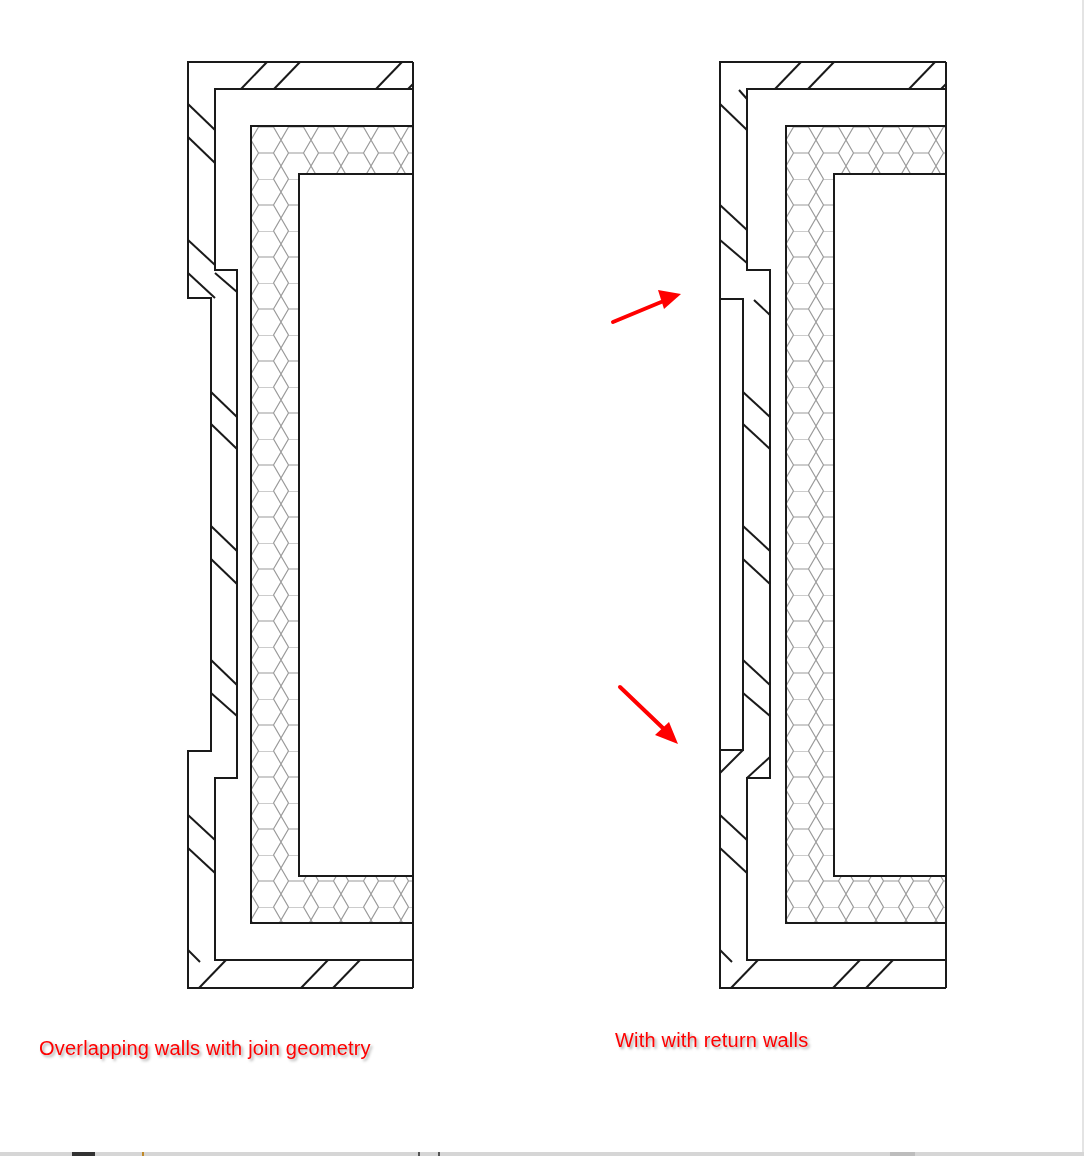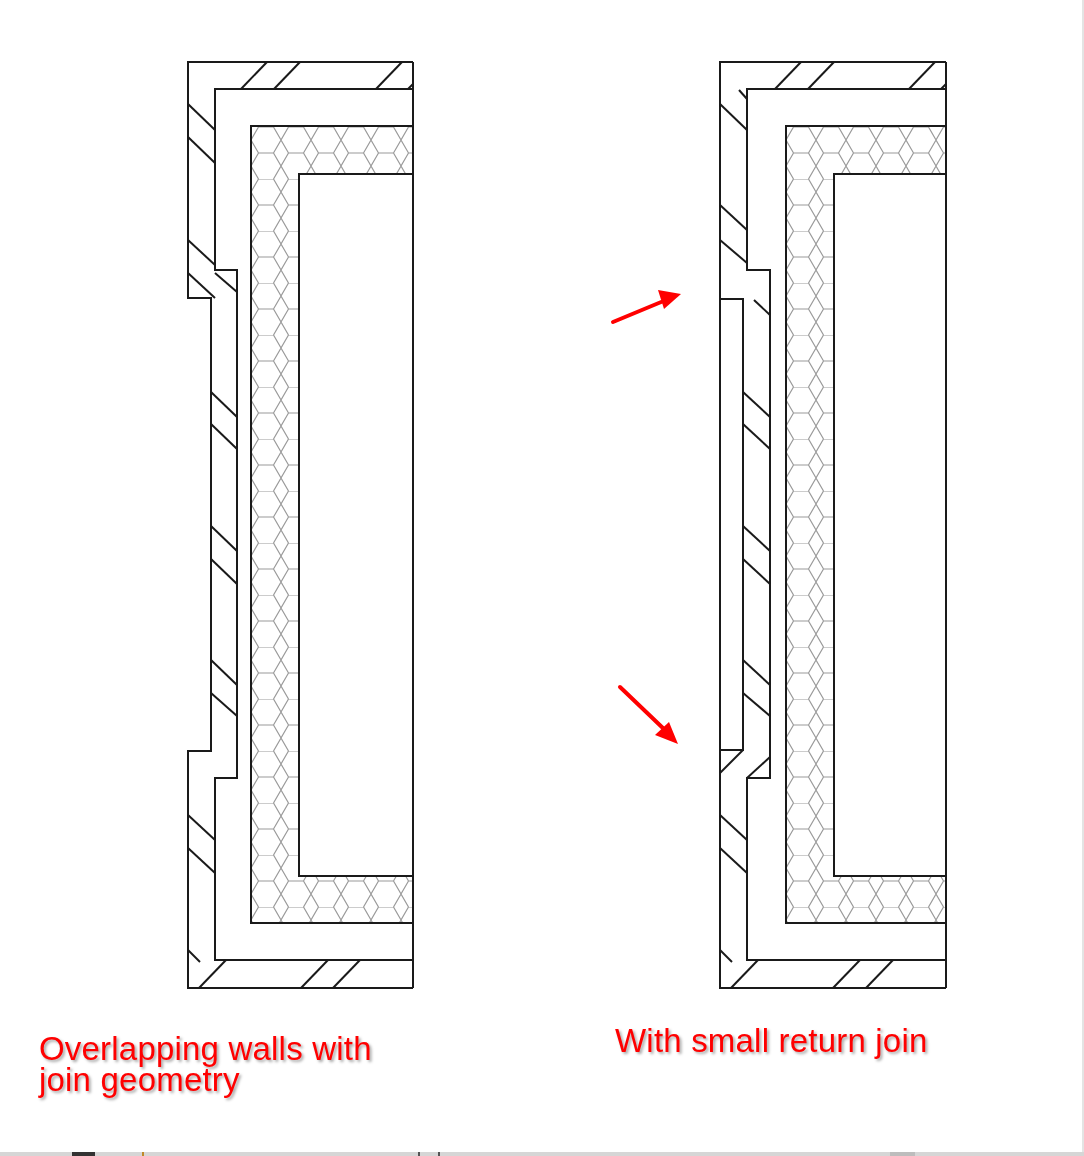--- a/index.html
+++ b/index.html
@@ -2,21 +2,21 @@
 <html><head>
 <meta charset="utf-8">
 <style>
   html, body { margin: 0; padding: 0; background: #ffffff; }
   body { width: 1084px; height: 1156px; position: relative; overflow: hidden; font-family: "Liberation Sans", sans-serif; }
   #canvas { position: absolute; left: 0; top: 0; }
   .caption {
     position: absolute;
     color: #ff0000;
     font-family: "Liberation Sans", sans-serif;
-    font-size: 33px;
+    font-size: 20px;
     line-height: 31px;
     text-shadow: 2px 2px 3px rgba(0,0,0,0.35), 0 0 2px #ffffff;
     letter-spacing: 0.2px;
   }
   #cap-left { left: 39px; top: 1033px; width: 380px; }
   #cap-right { left: 615px; top: 1025px; width: 330px; }
   .bottom-strip { position: absolute; left: 0; top: 1152px; width: 1084px; height: 4px; background: #d6d6d6; }
   .bottom-strip .tick { position: absolute; top: 0; height: 4px; }
   .right-edge { position: absolute; right: 0; top: 0; width: 2px; height: 1156px; background: #e4e4e4; }
 </style>
@@ -120,21 +120,21 @@
     <line x1="613" y1="322" x2="666" y2="300" stroke="#ff0000" stroke-width="4" stroke-linecap="round"></line>
     <polygon points="681,294 658,290 664,309" fill="#ff0000"></polygon>
   </g>
   <g>
     <line x1="620" y1="687" x2="666" y2="731" stroke="#ff0000" stroke-width="4" stroke-linecap="round"></line>
     <polygon points="678,744 655,735 669,722" fill="#ff0000"></polygon>
   </g>
 </svg>
 
 <div id="cap-left" class="caption">Overlapping walls with join geometry</div>
-<div id="cap-right" class="caption">With small return join</div>
+<div id="cap-right" class="caption">With with return walls</div>
 
 <div class="right-edge"></div>
 <div class="bottom-strip">
   <span class="tick" style="left:72px;width:23px;background:#333;"></span>
   <span class="tick" style="left:142px;width:2px;background:#c08a2a;"></span>
   <span class="tick" style="left:418px;width:2px;background:#555;"></span>
   <span class="tick" style="left:438px;width:2px;background:#555;"></span>
   <span class="tick" style="left:890px;width:25px;background:#bdbdbd;"></span>
 </div>
 

